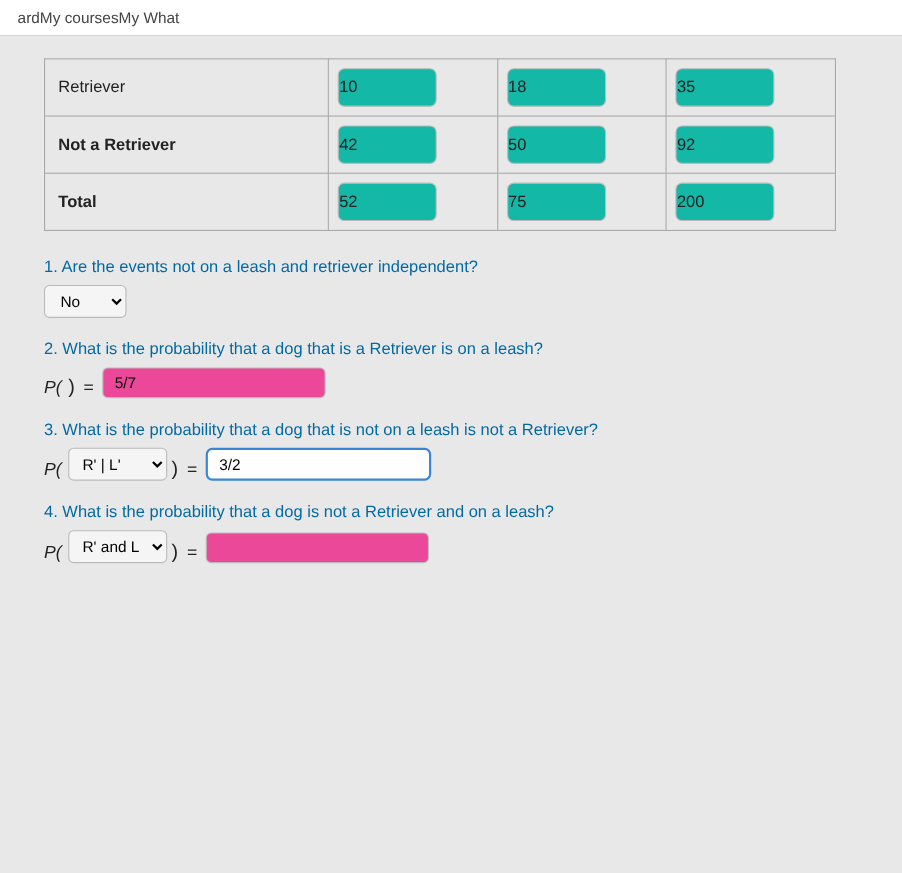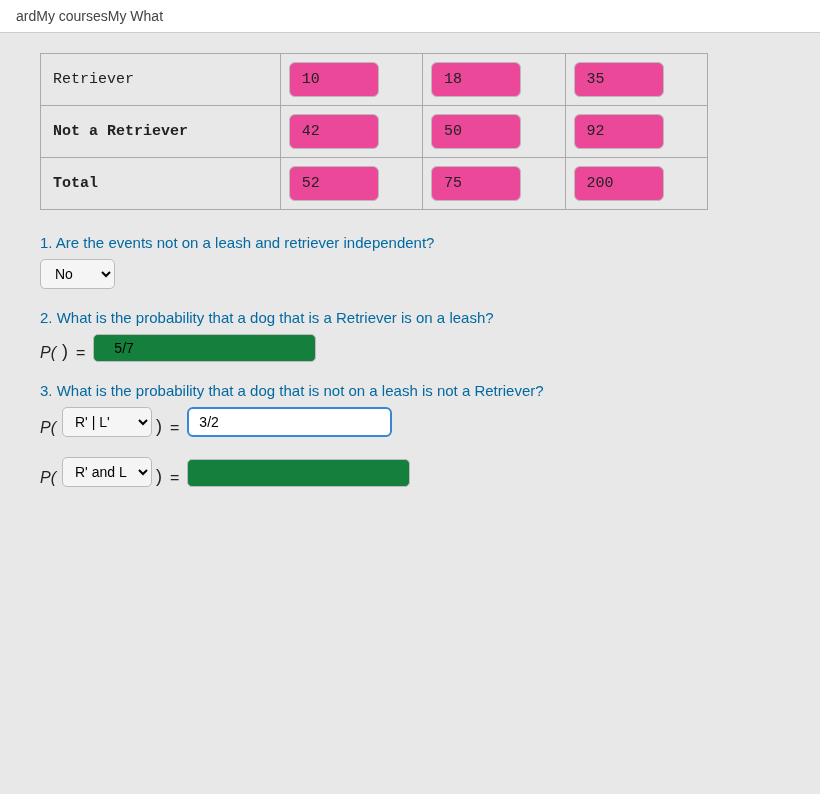--- a/index.html
+++ b/index.html
@@ -22,44 +22,43 @@
     .top-nav span {
       cursor: pointer;
     }
     .main-content {
       padding: 20px 40px;
       background: #e8e8e8;
     }
     
     .data-table {
       border-collapse: collapse;
-      width: 668px;
+      width: 720px;
       margin-bottom: 24px;
       background: #e8e8e8;
-      font-family: Liberation Mono, monospace;
     }
     .data-table td {
       padding: 10px 12px;
       border: 1px solid #aaa;
       vertical-align: middle;
     }
     .data-table .row-label {
       background: #e8e8e8;
       font-weight: normal;
       min-width: 180px;
       border: 1px solid #aaa;
     }
     .data-table .row-label.bold-label {
       font-weight: bold;
     }
     .data-table .cell-box {
-      background: #ec4899;
+      background: #14b8a6;
       border: 1.5px solid #bbb;
       border-radius: 6px;
-      padding: 8px 12px;
+      padding: 8px 0;
       display: inline-block;
       min-width: 90px;
       text-align: left;
       font-size: 15px;
     }
     .data-table td.value-cell {
       border: 1px solid #aaa;
       background: #e8e8e8;
       padding: 8px;
     }
@@ -92,22 +91,22 @@
       cursor: pointer;
       min-width: 80px;
     }
     .equals-sign {
       font-size: 16px;
       margin: 0 4px;
     }
     .answer-input-plain {
       border: 1px solid #bbb;
       border-radius: 5px;
-      background: #15803d;
-      padding: 5px 20px;
+      background: #ec4899;
+      padding: 5px 10px;
       font-size: 14px;
       min-width: 80px;
     }
     .answer-input-blue-outline {
       border: 2.5px solid #3a86d4;
       border-radius: 6px;
       background: #fff;
       padding: 5px 10px;
       font-size: 14px;
       min-width: 80px;
@@ -213,20 +212,21 @@
         <option>R and L</option>
         <option>R' and L</option>
       </select>
       <span class="paren">)</span>
       <span class="equals-sign">=</span>
       <input class="answer-input-blue-outline" type="text" value="3/2" style="">
     </div>
   </div>
 
   <div class="question-block">
+    <div class="question-text">4. What is the probability that a dog is not a Retriever and on a leash?</div>
     <div class="answer-row">
       <span class="p-label">P(</span>
       <select class="select-box">
         <option>L | R</option>
         <option>L | R'</option>
         <option>R | L</option>
         <option>R' | L</option>
         <option>R' | L'</option>
         <option>R and L</option>
         <option selected="">R' and L</option>

